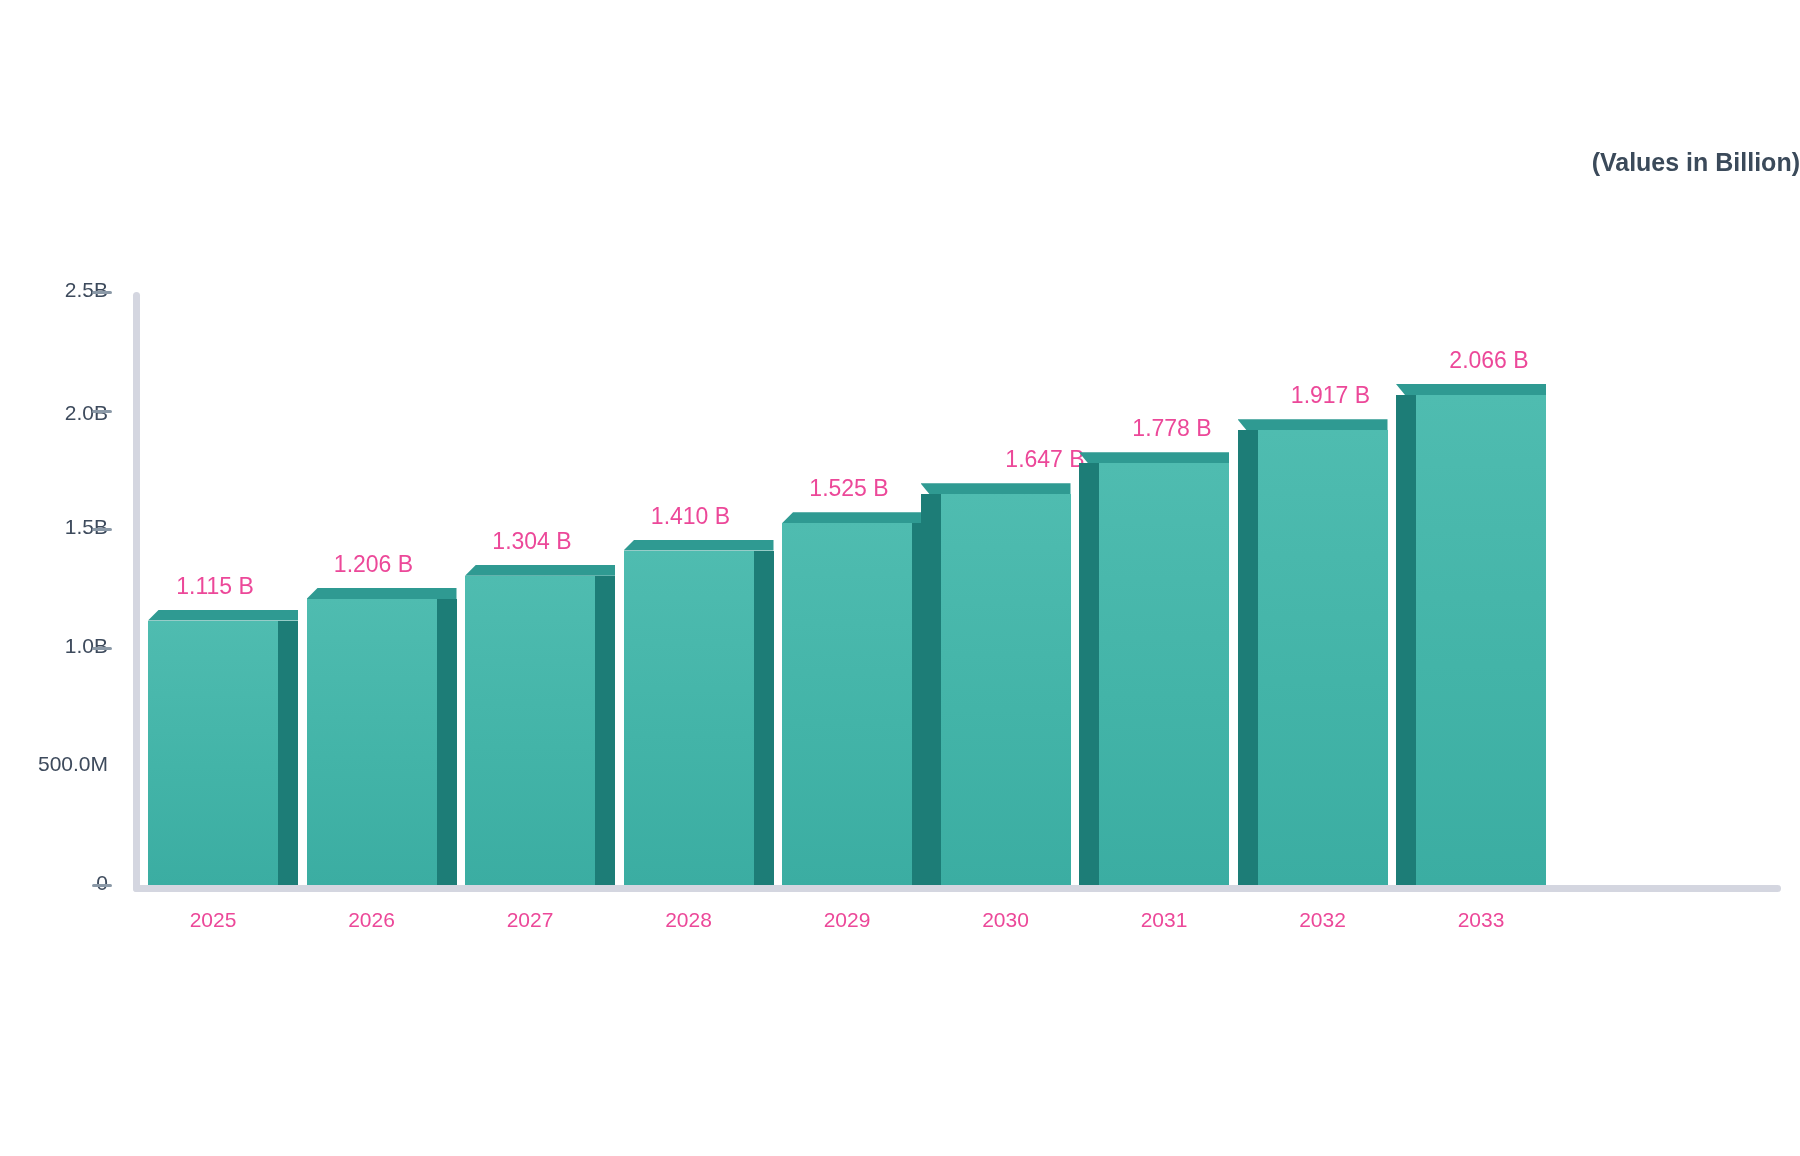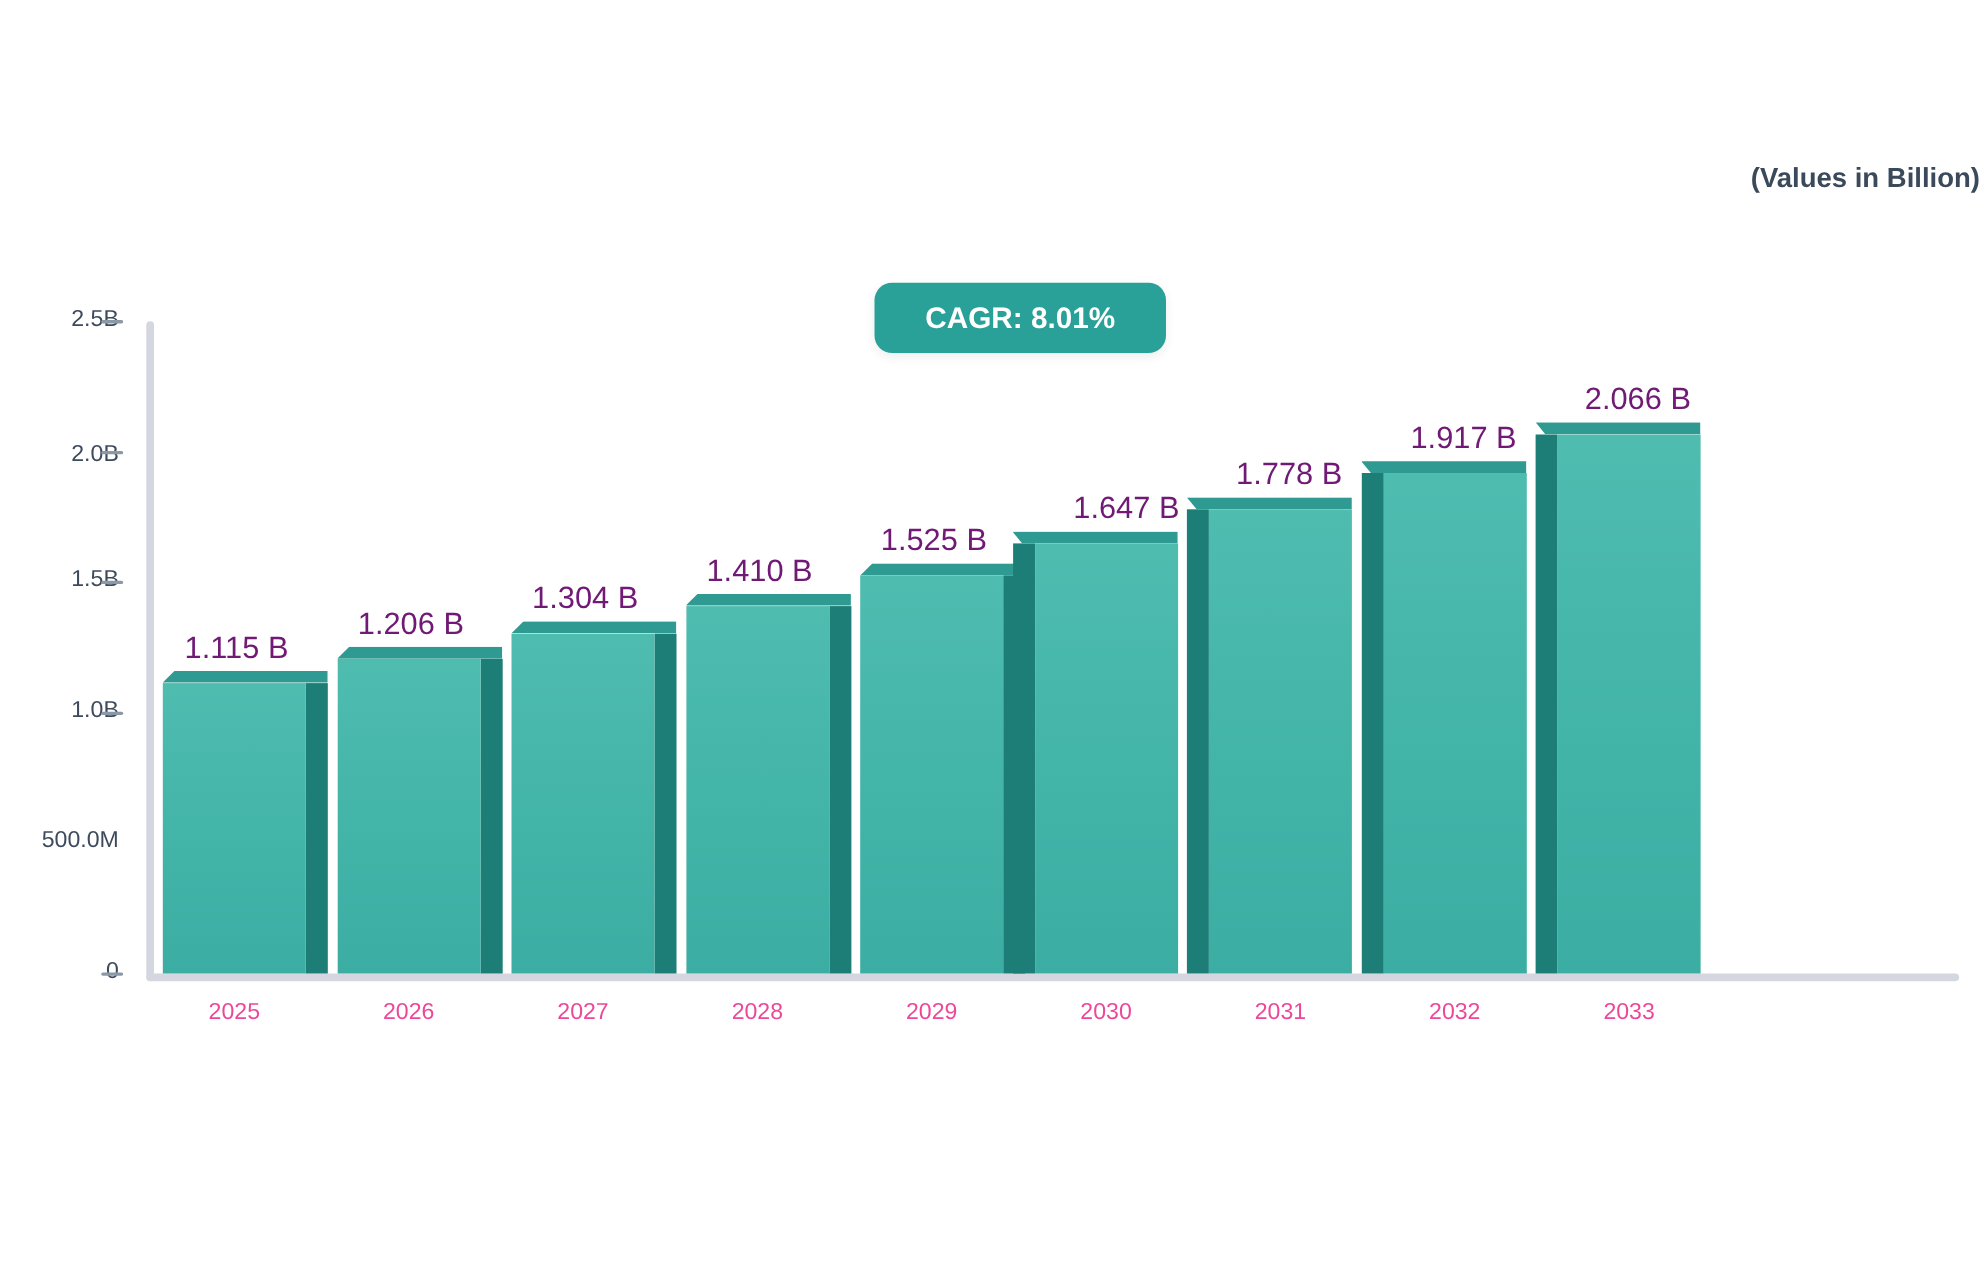--- a/index.html
+++ b/index.html
@@ -109,22 +109,22 @@
     background:#2f9a92;
   }
   .bar-top.right{left:0;right:-20px;top:-11px;
     clip-path:polygon(0 100%,11px 0,100% 0,100% 100%);}
   .bar-top.left{left:-20px;right:0;top:-11px;
     clip-path:polygon(0 0,100% 0,100% 100%,9px 100%);}
 
   .bar-value{
     position:absolute;
     text-align:right;
-    font-size:28px;
-    color:#701a75;
+    font-size:23px;
+    color:#ec4899;
     white-space:nowrap;
     left:50%;
     transform:translateX(-50%);
   }
 
   
   .logo{
     position:absolute;
     left:1540px;top:1035px;
     width:180px;height:70px;
@@ -140,23 +140,20 @@
     position:absolute;left:100px;top:2px;width:84px;height:66px;
   }
 </style>
 </head>
 <body>
 
 <div id="chart-root">
 
   <div class="subtitle">(Values in Billion)</div>
 
-  <div class="cagr-badge">
-    <span>CAGR: 8.01%</span>
-  </div>
 
   <div class="plot">
     <div class="y-axis-line"></div>
     <div class="x-axis-line"></div>
     <div id="y-ticks">
         <div class="y-tick-label" style="top: 871px;">0</div>
         <div class="y-tick-mark" style="left: 92px; top: 884px;"></div>
         <div class="y-tick-label" style="top: 752.4px;">500.0M</div>
         <div class="y-tick-label" style="top: 633.8px;">1.0B</div>
         <div class="y-tick-mark" style="left: 92px; top: 646.8px;"></div>
@@ -196,21 +193,21 @@
           <div class="bar-side right"></div>
           <div class="bar-top right"></div>
           <div class="bar-front"></div>
         </div>
         <div class="bar-value" style="left: 849px; top: 475.27px;">1.525 B</div>
         <div class="bar-group" style="left: 940.5px; top: 494.332px; width: 130px; height: 390.668px;">
           <div class="bar-side left"></div>
           <div class="bar-top left"></div>
           <div class="bar-front"></div>
         </div>
-        <div class="bar-value" style="left: 1024px; top: 446.332px;">1.647 B</div>
+        <div class="bar-value" style="left: 1045px; top: 446.332px;">1.647 B</div>
         <div class="bar-group" style="left: 1099px; top: 463.258px; width: 130px; height: 421.742px;">
           <div class="bar-side left"></div>
           <div class="bar-top left"></div>
           <div class="bar-front"></div>
         </div>
         <div class="bar-value" style="left: 1172px; top: 415.258px;">1.778 B</div>
         <div class="bar-group" style="left: 1257.5px; top: 430.288px; width: 130px; height: 454.712px;">
           <div class="bar-side left"></div>
           <div class="bar-top left"></div>
           <div class="bar-front"></div>

